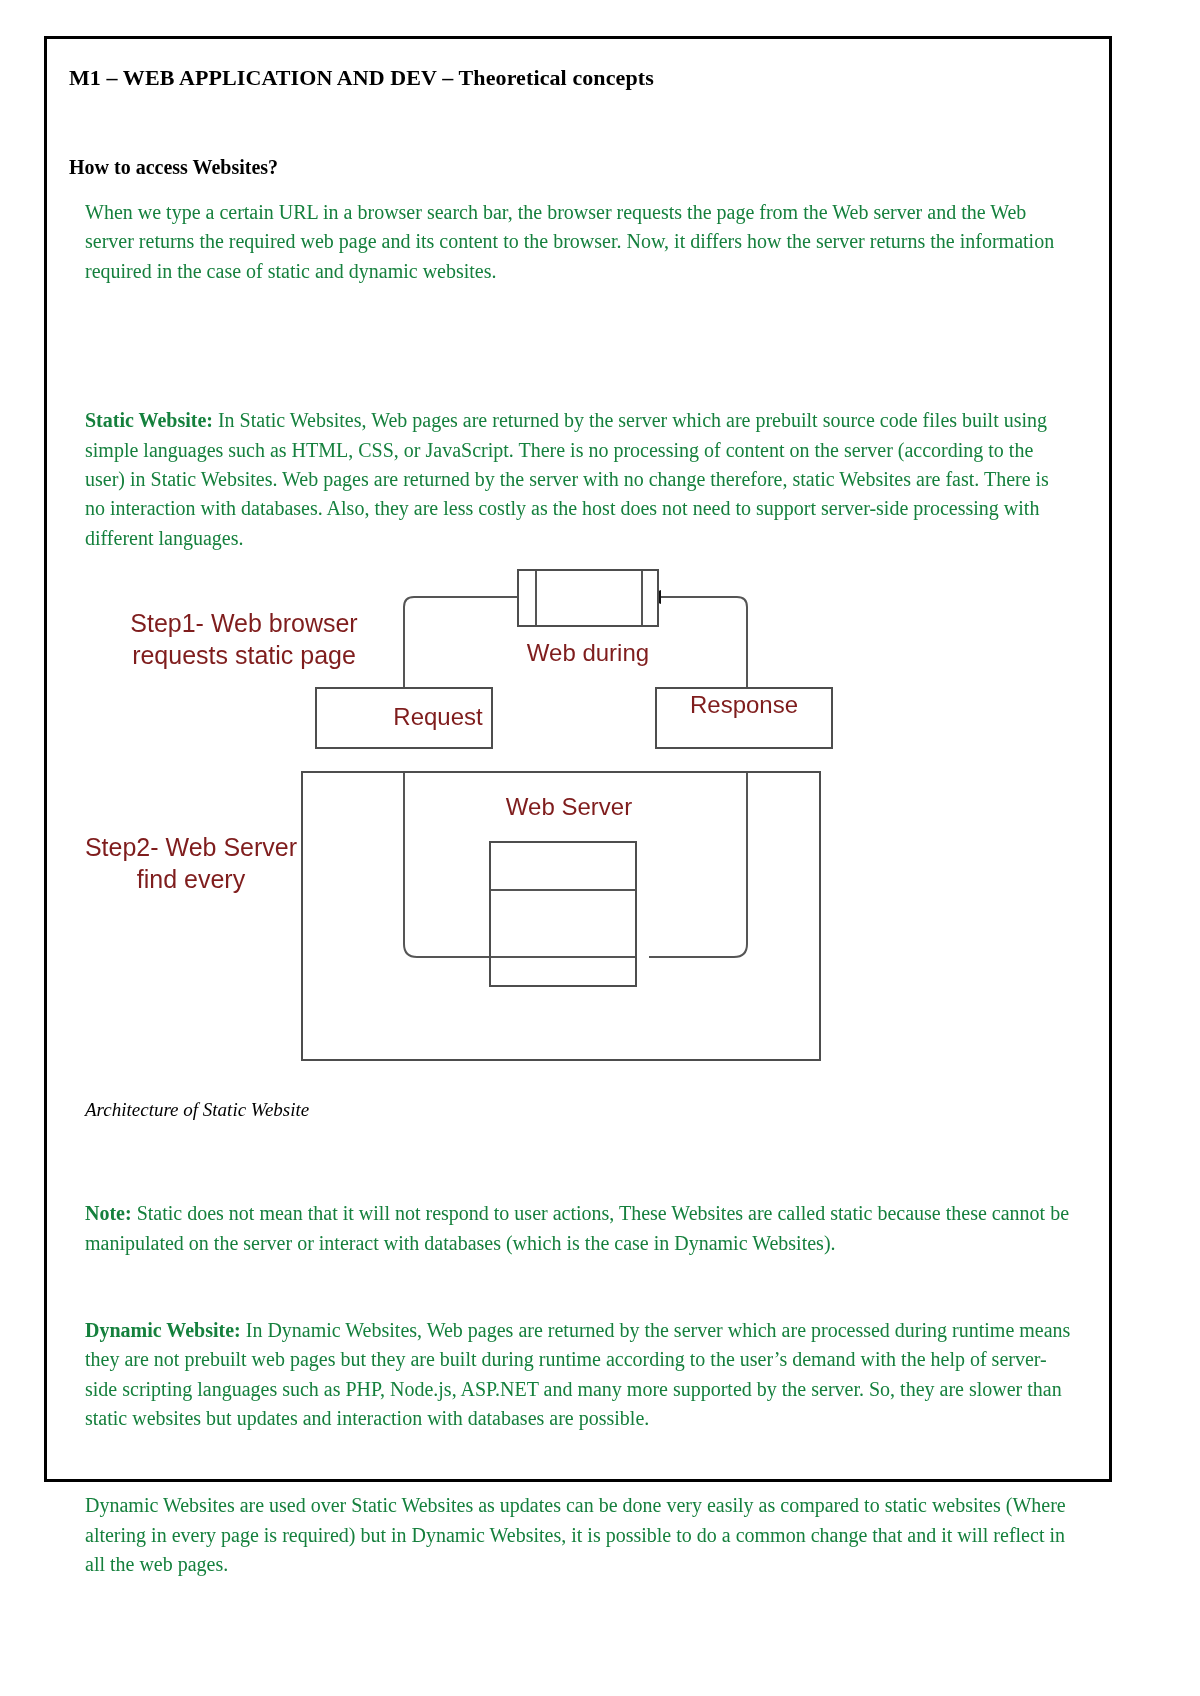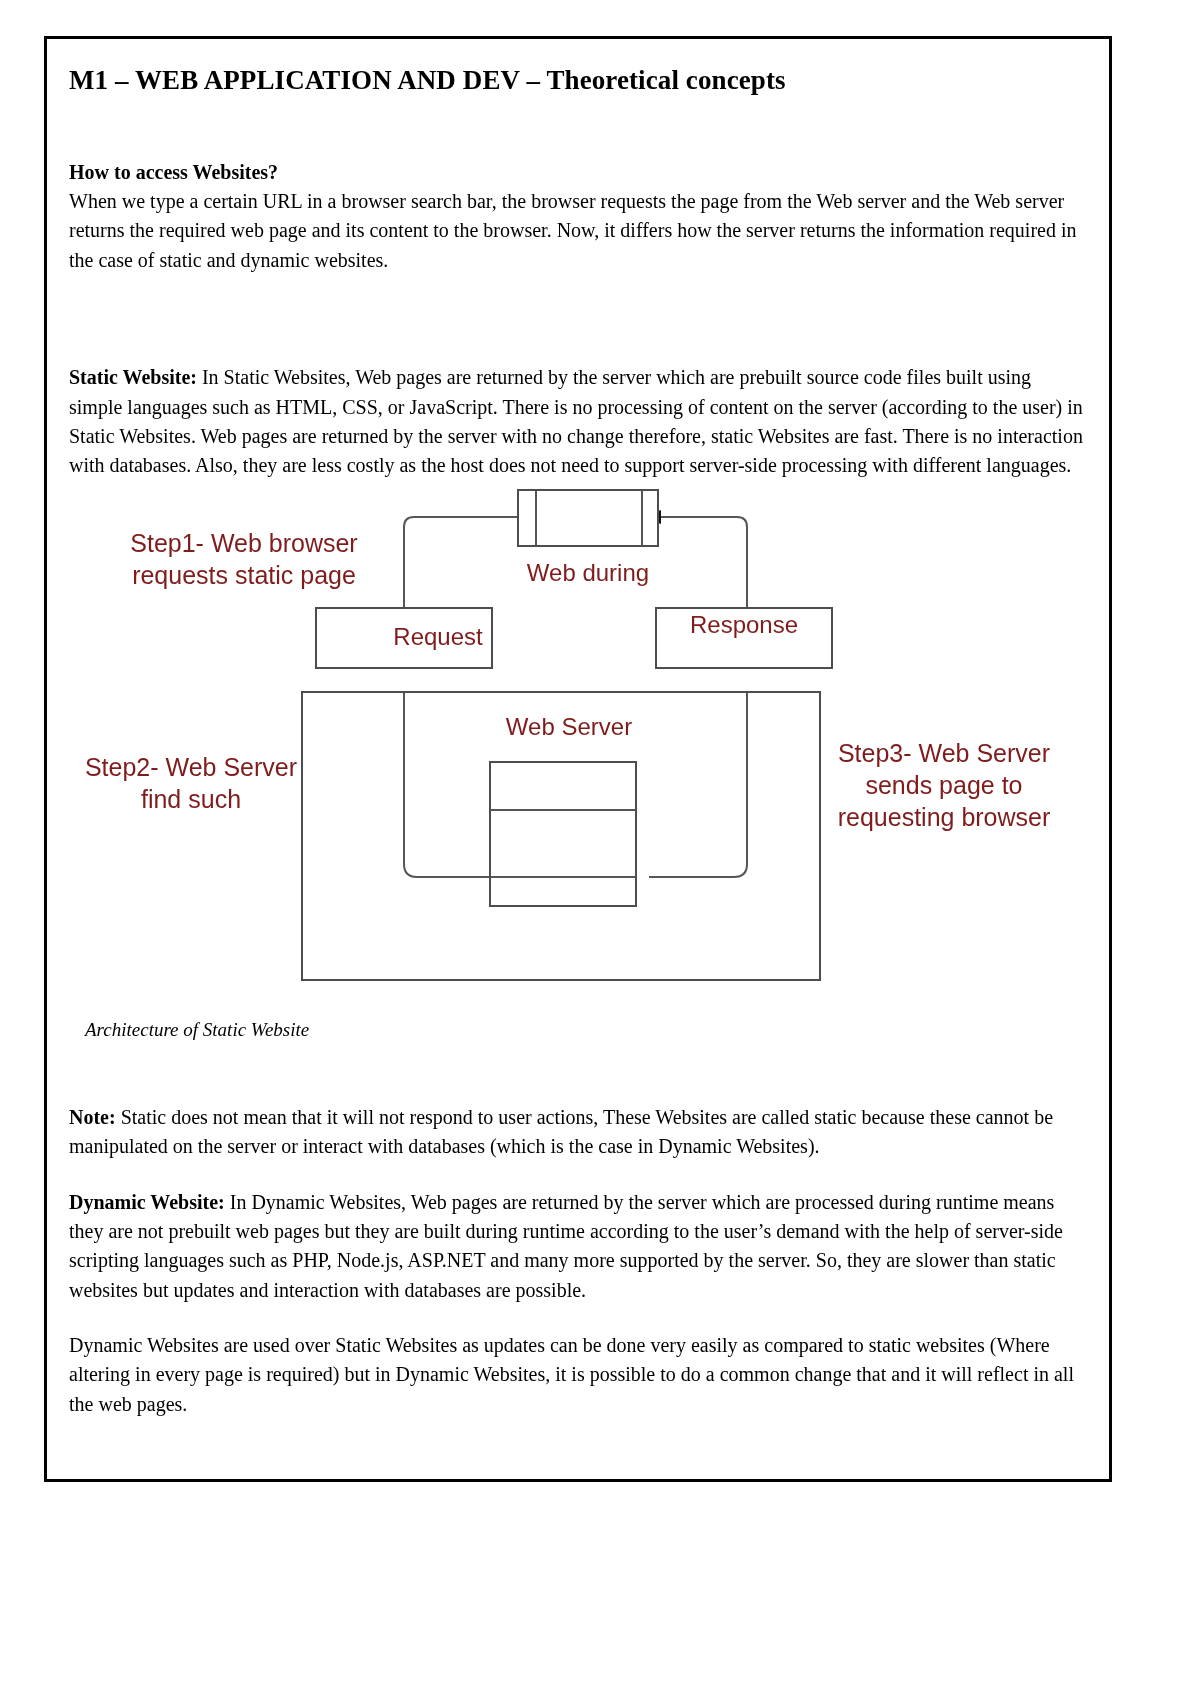--- a/index.html
+++ b/index.html
@@ -32,42 +32,42 @@
     left: 22px;
     top: 22px;
     right: 22px;
     bottom: 10px;
   }
 
   
   .doc-title {
     font-family: "Liberation Serif", "DejaVu Serif", serif;
     font-weight: bold;
-    font-size: 27px;
+    font-size: 22px;
     letter-spacing: 0.1px;
     margin: 0 0 0 0;
     padding-top: 4px;
     white-space: nowrap;
   }
 
   .section-head {
     font-weight: bold;
     font-size: 20px;
     margin: 0;
     padding: 0;
     line-height: 1.45;
   }
 
   p.body-text {
     font-size: 20px;
     line-height: 1.47;
-    margin: 0;
+    margin: 16px;
     padding: 0;
     text-align: left;
-    color: #000000;
+    color: #15803d;
   }
 
   p.body-text b { font-weight: bold; }
 
   .caption {
     font-size: 19px;
     font-style: italic;
     margin: 16px;
     padding: 0;
   }
@@ -176,25 +176,22 @@
       <div class="d-label d-center" style="left:400px; top:222px; width:200px;">Web Server</div>
 
       <div class="d-box-white" style="left:420px; top:272px; width:148px; height:146px;"></div>
       <div class="d-line" style="left:422px; top:320px; width:144px; height:2px;"></div>
       <div class="d-line" style="left:422px; top:387px; width:144px; height:2px;"></div>
 
       <div class="d-label step d-center" style="left:30px; top:38px; width:290px;">Step1- Web browser
 requests static page</div>
 
       <div class="d-label step d-center" style="left:0px; top:262px; width:244px;">Step2- Web Server
-find such</div>
-
-      <div class="d-label step d-center" style="left:748px; top:248px; width:254px;">Step3- Web Server
-sends page to
-requesting browser</div>
+find every</div>
+
     </div>
 
     <div class="spacer-sm"></div>
 
     <p class="caption">Architecture of Static Website</p>
 
     <div class="spacer-lg"></div>
 
     <p class="body-text">
       <b>Note:</b><span> Static does not mean that it will not respond to user actions, These Websites are called static because these cannot be manipulated on the server or interact with databases (which is the case in Dynamic Websites).</span>

